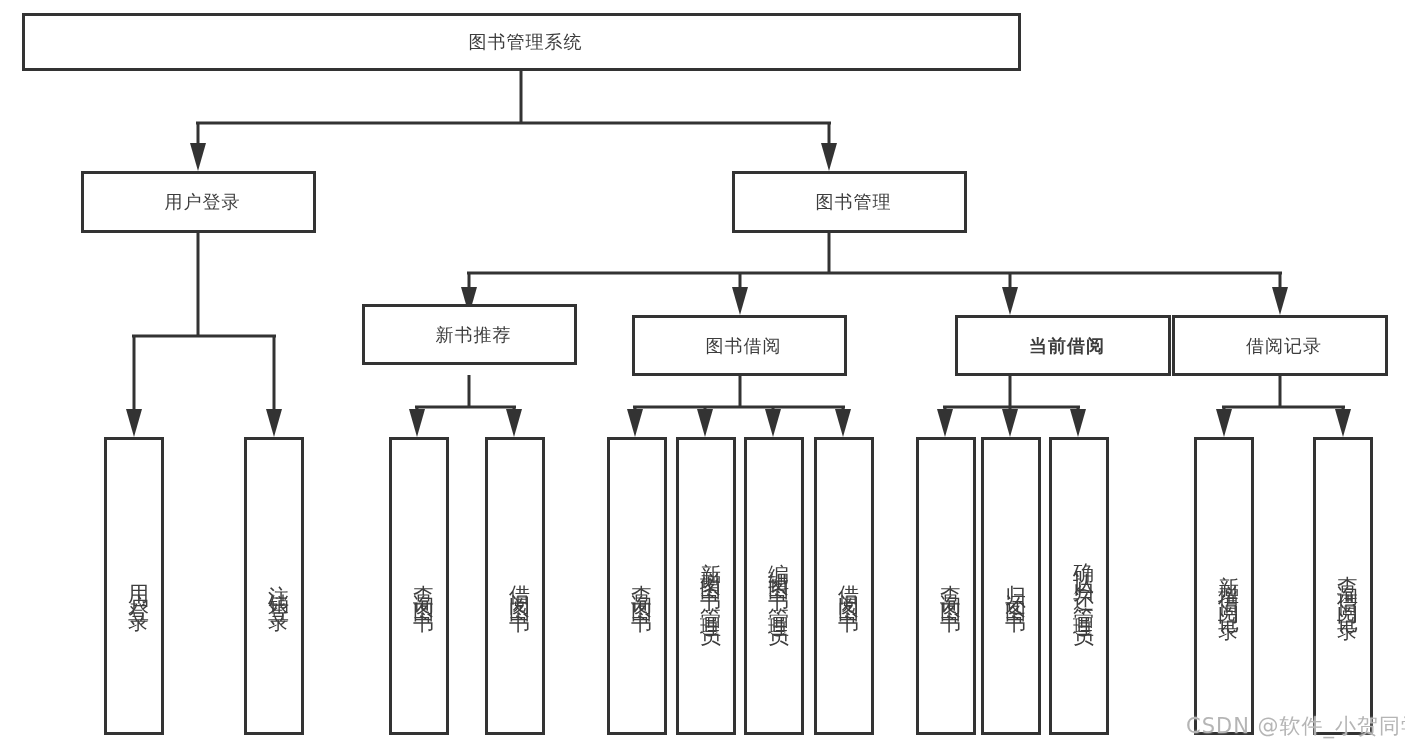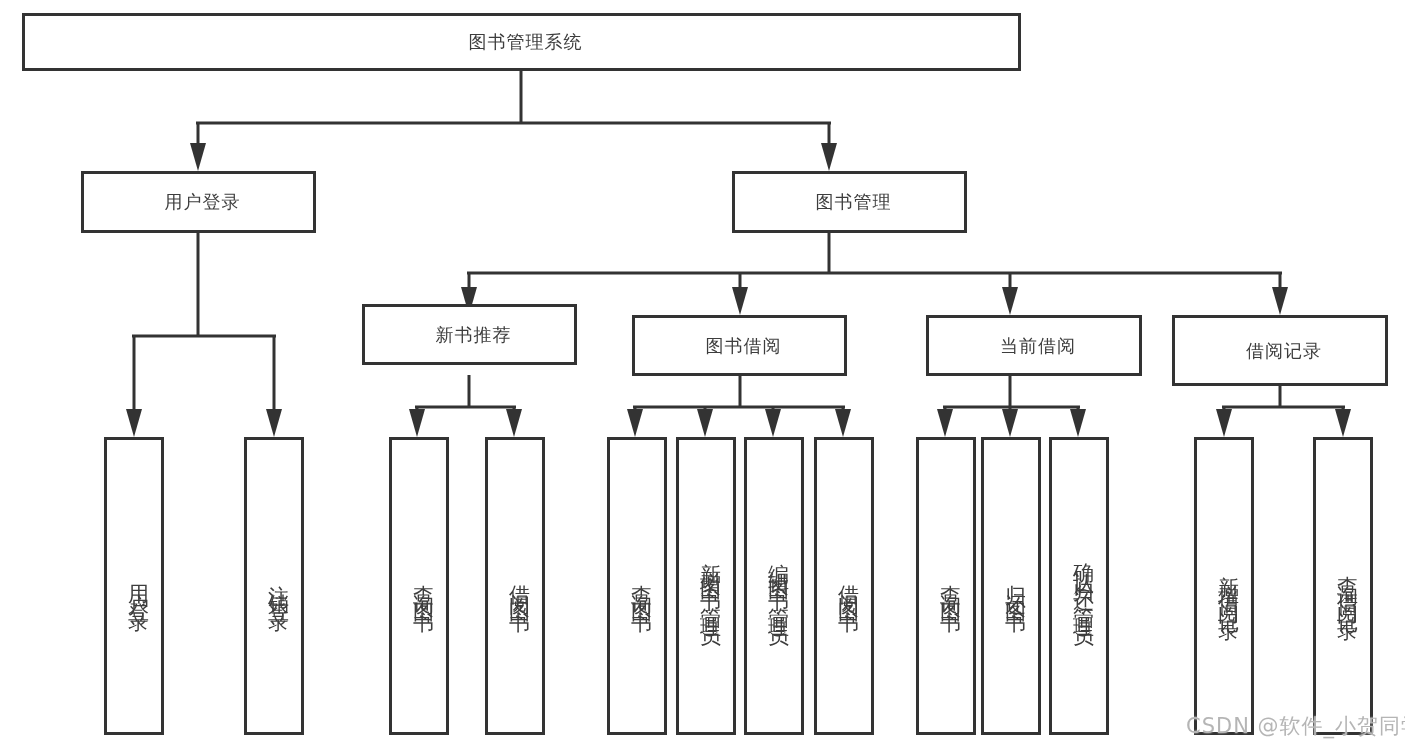--- a/index.html
+++ b/index.html
@@ -117,24 +117,24 @@
   <div class="box hbox" style="left:712px;top:171px;width:235px;height:62px;margin-left:20px;">
     <span>图书管理</span>
   </div>
 
   <div class="box hbox" style="left:362px;top:304px;width:215px;height:61px;">
     <span>新书推荐</span>
   </div>
   <div class="box hbox" style="left:632px;top:315px;width:215px;height:61px;align-items:center;">
     <span>图书借阅</span>
   </div>
-  <div class="box hbox" style="left:926px;top:315px;width:216px;height:61px;">
+  <div class="box hbox" style="left:955px;top:315px;width:216px;height:61px;font-weight:bold;">
     <span>当前借阅</span>
   </div>
-  <div class="box hbox" style="left:1172px;top:315px;width:216px;height:71px;font-family:Liberation Mono, monospace;">
+  <div class="box hbox" style="left:1172px;top:315px;width:216px;height:61px;font-family:Liberation Mono, monospace;">
     <span>借阅记录</span>
   </div>
 
   <div class="box vbox" style="left:104px;top:437px;width:60px;height:298px;">
     <span>用户登录</span>
   </div>
   <div class="box vbox" style="left:244px;top:437px;width:60px;height:298px;">
     <span>注销登录</span>
   </div>
 

